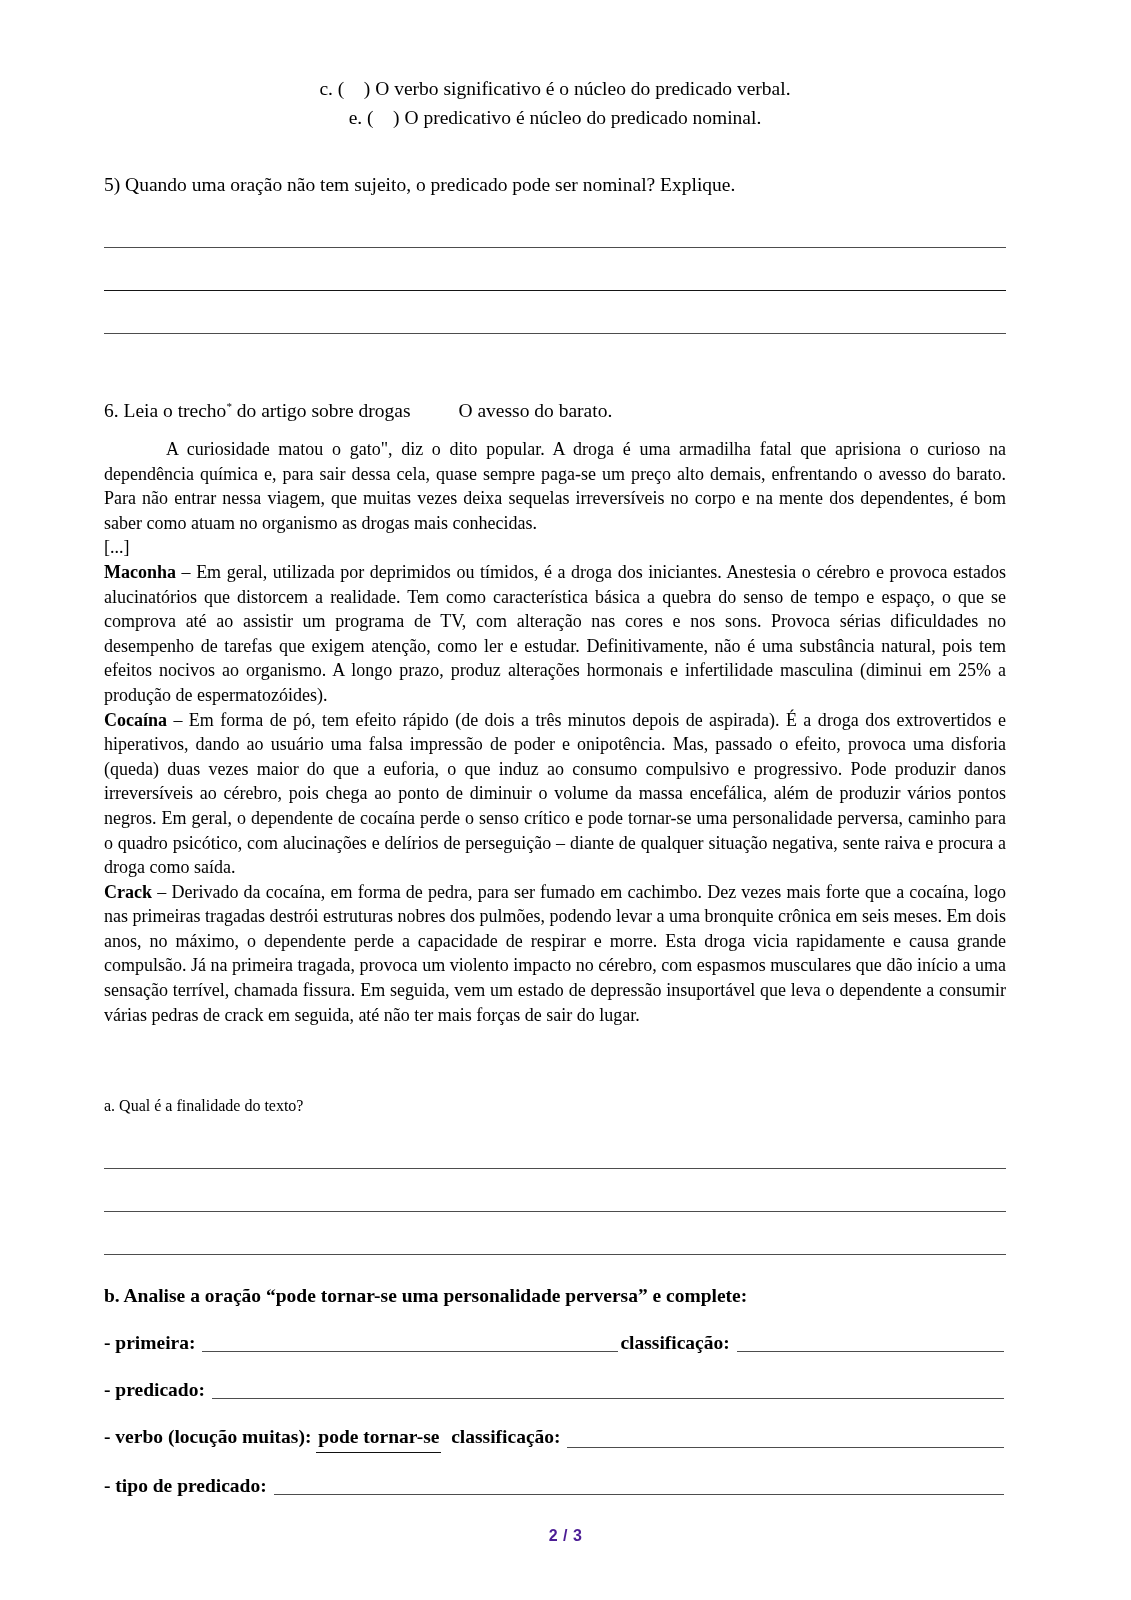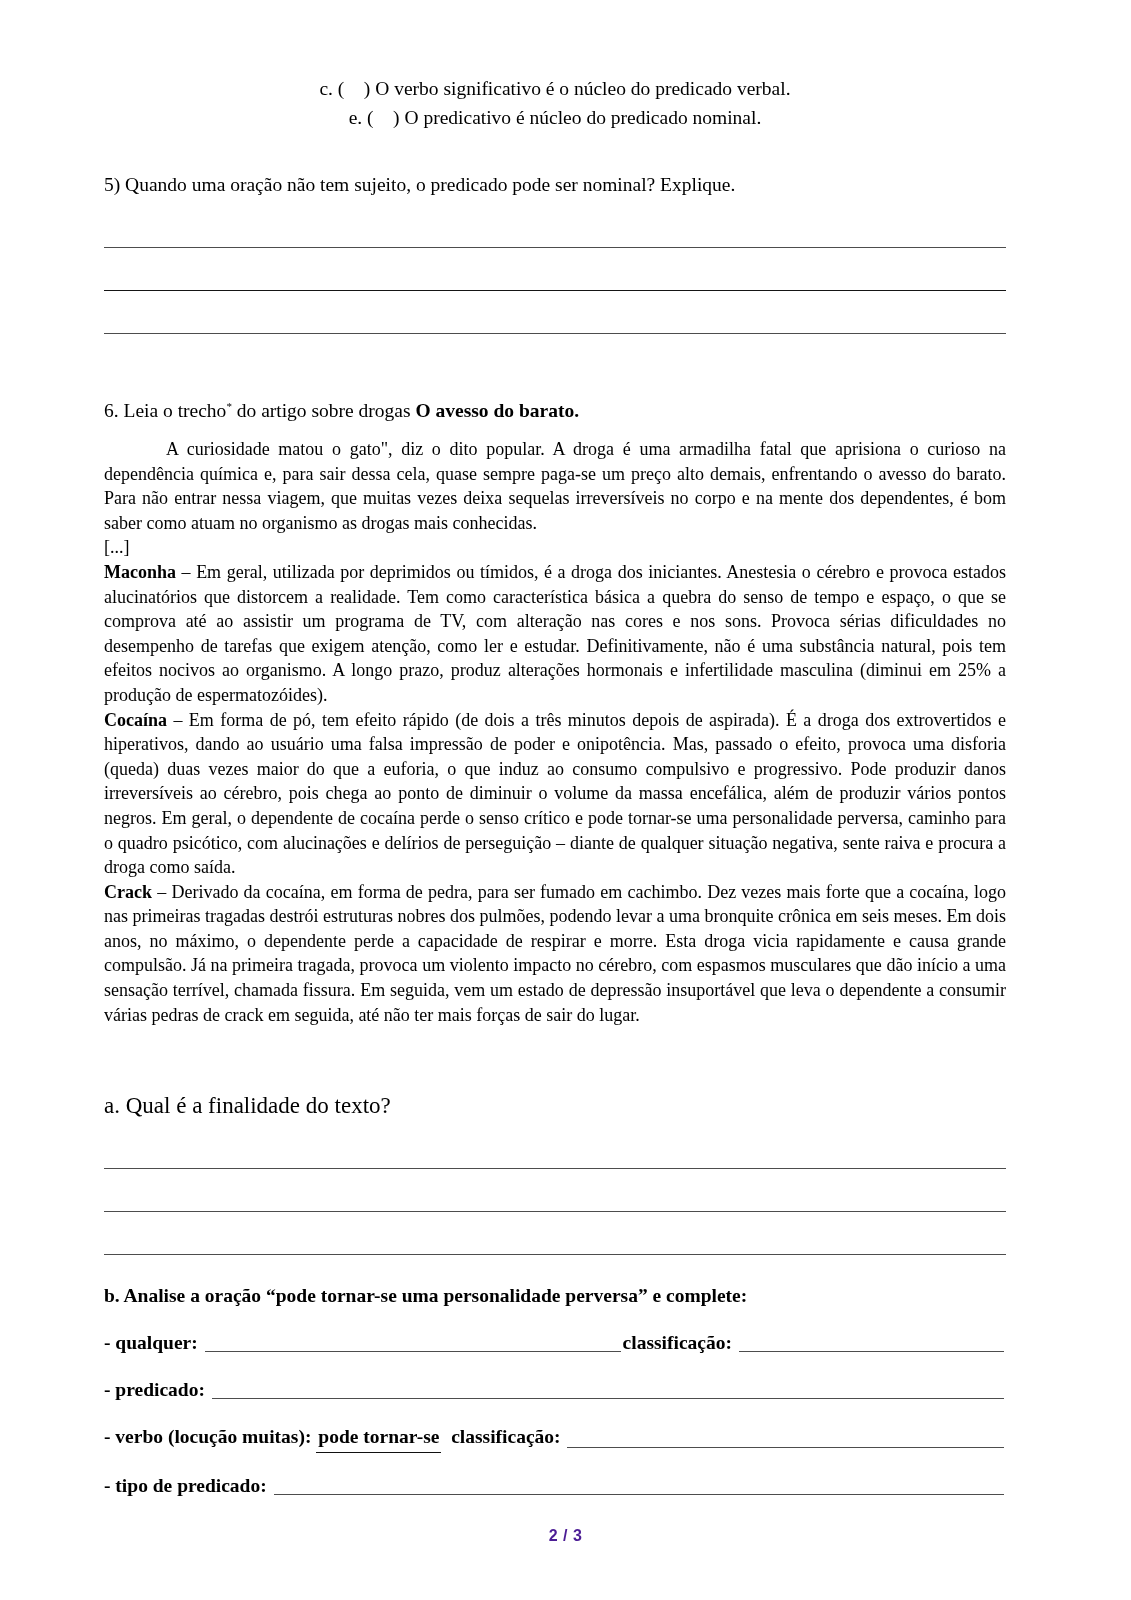--- a/index.html
+++ b/index.html
@@ -67,21 +67,21 @@
   .rule.dark::after {
     border-bottom-color: #151515;
   }
 
   
   .h-item {
     font-size: 19.5px;
     line-height: 29px;
     margin-top: 52px;
   }
-  .h-item b { font-weight: bold; }
+  .h-item b { font-weight: normal; margin-left: 43px; }
   sup.fn {
     font-size: 11px;
     vertical-align: super;
     line-height: 0;
   }
 
   
   .article {
     margin-top: 12px;
   }
@@ -95,21 +95,21 @@
   }
   .article p.indent {
     text-indent: 62px;
   }
   .article p b {
     font-weight: bold;
   }
 
   
   .sub-q {
-    font-size: 23px;
+    font-size: 16px;
     line-height: 29px;
   }
   .sub-q.a  { margin-top: 64px; }
 
   
   .blockb {
     font-family: "Liberation Serif", "DejaVu Serif", serif;
     margin-top: 16px;
     font-weight: bold;
   }
@@ -196,21 +196,21 @@
     <div class="rules">
       <div class="rule"></div>
       <div class="rule"></div>
       <div class="rule"></div>
     </div>
 
     <div class="blockb">
       <div class="prompt">b. Analise a oração “pode tornar-se uma personalidade perversa” e complete:</div>
 
       <div class="fillrow">
-        <span class="lbl">- qualquer: </span>
+        <span class="lbl">- primeira: </span>
         <span class="gap short"></span>
         <span class="lbl">classificação: </span>
         <span class="gap"></span>
       </div>
 
       <div class="fillrow">
         <span class="lbl">- predicado: </span>
         <span class="gap"></span>
       </div>
 

